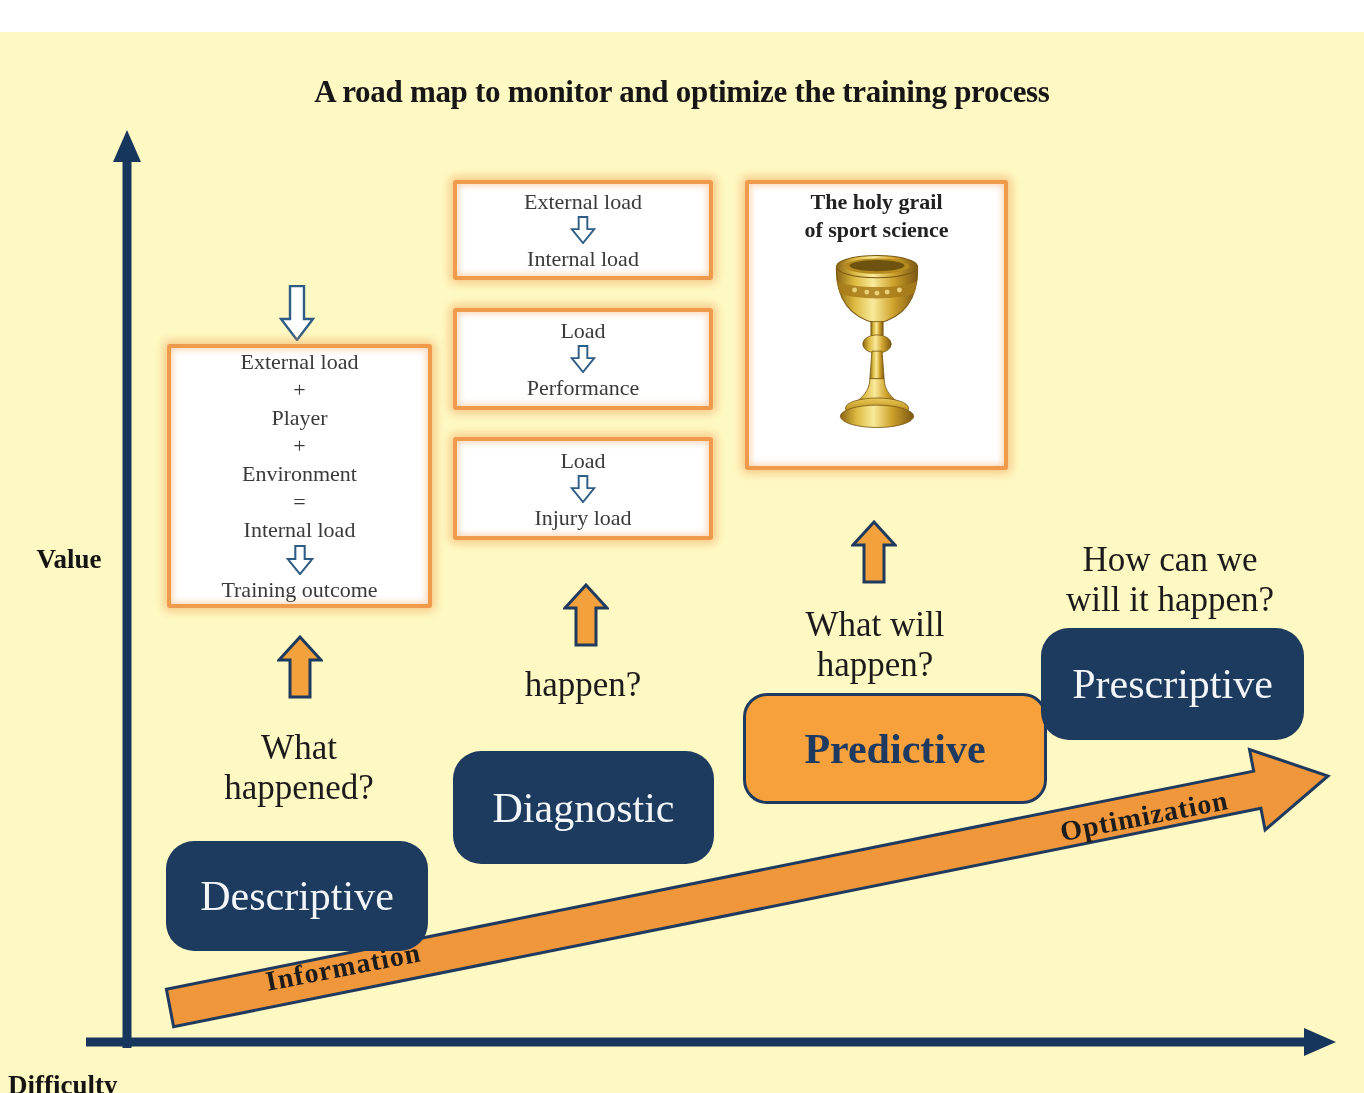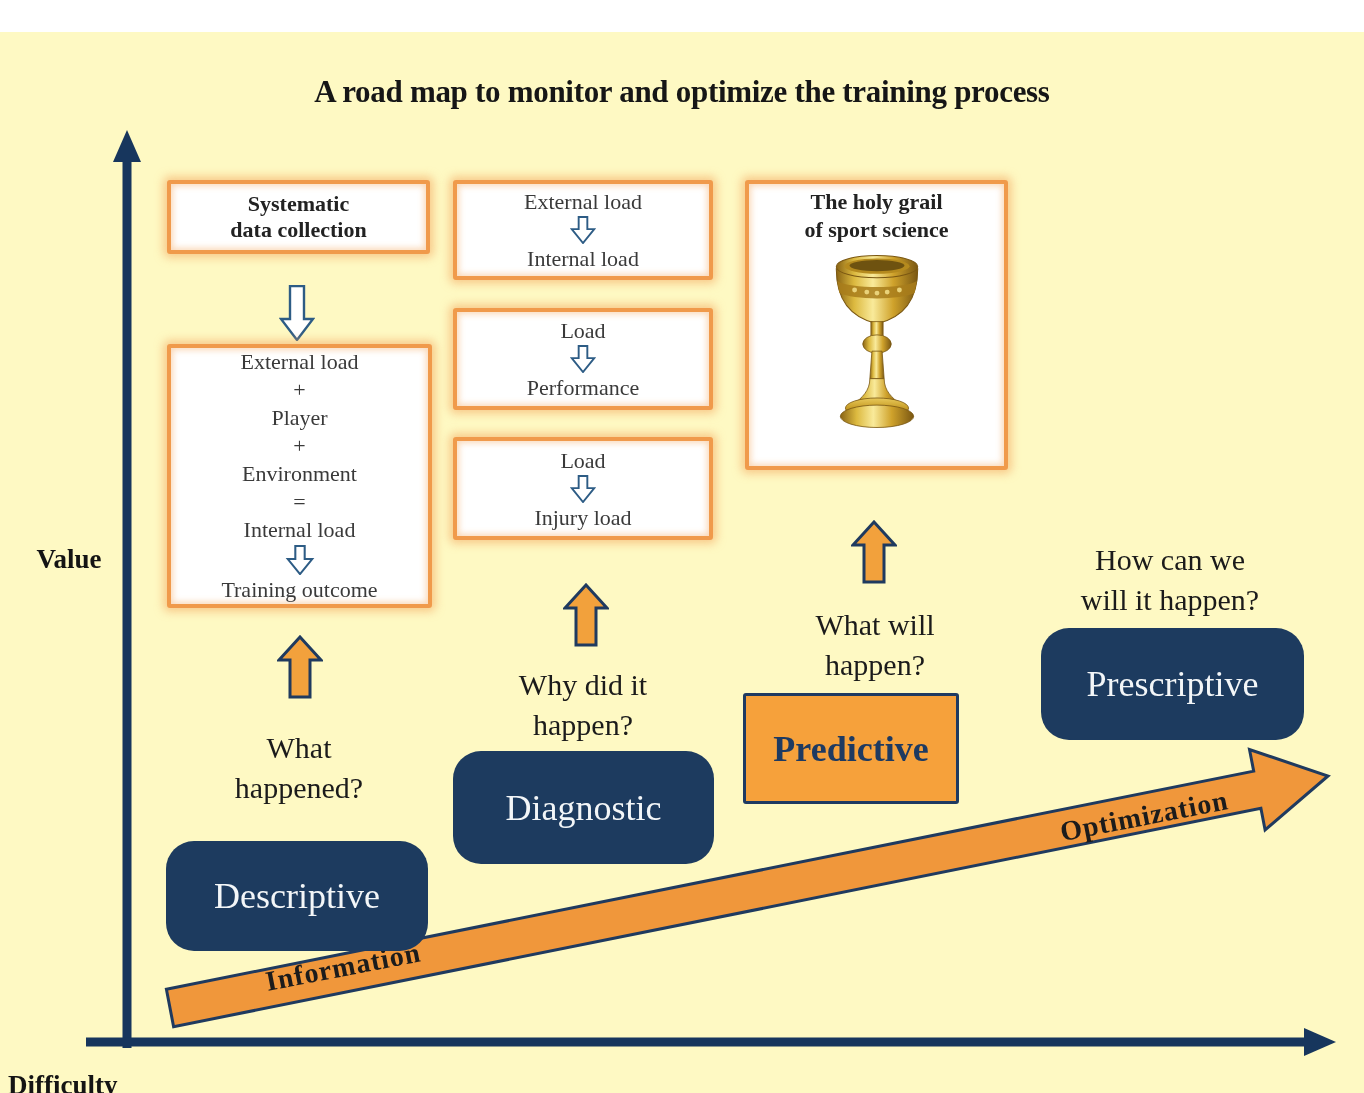--- a/index.html
+++ b/index.html
@@ -29,36 +29,36 @@
   .obox-extint{left:453px;top:148px;width:260px;height:100px;}
   .obox-loadperf{left:453px;top:276px;width:260px;height:102px;}
   .obox-loadinjury{left:453px;top:405px;width:260px;height:103px;}
   .obox-grail{left:745px;top:148px;width:263px;height:290px;justify-content:flex-start;padding-top:4px;}
   .grail-title{font-weight:700;color:#222;font-size:22px;line-height:28px;}
 
   .arrow-abs{position:absolute;}
   .dn-arrow{display:block;margin:1px auto;}
 
   .question{
-    position:absolute;text-align:center;font-size:30px;line-height:40px;color:#1b1b1b;
+    position:absolute;text-align:center;font-size:35px;line-height:40px;color:#1b1b1b;
   }
   .q1{left:167px;top:696px;width:264px;}
   .q2{left:453px;top:633px;width:260px;}
   .q3{left:745px;top:573px;width:260px;}
   .q4{left:1020px;top:508px;width:300px;}
 
   .stage{
     position:absolute;box-sizing:border-box;border-radius:28px;
-    display:flex;align-items:center;justify-content:center;font-size:36px;
+    display:flex;align-items:center;justify-content:center;font-size:42px;
   }
   .stage-navy{background:#1d3b5f;color:#f3f6f8;}
   .stage-descriptive{left:166px;top:809px;width:262px;height:110px;}
   .stage-diagnostic{left:453px;top:719px;width:261px;height:113px;}
   .stage-predictive{
-    left:743px;top:661px;width:216px;height:111px;border-radius:3px;
+    left:743px;top:661px;width:304px;height:111px;border-radius:24px;
     background:#f6a13b;border:3px solid #1e3a61;color:#1e3a61;font-weight:700;
   }
   .stage-prescriptive{left:1041px;top:596px;width:263px;height:112px;}
 
   .banner-text{font-weight:700;font-size:28px;fill:#1c1c1c;letter-spacing:1px;}
 </style>
 </head>
 <body>
 
 <div class="canvas">
@@ -74,24 +74,20 @@
     <polygon points="1336,1010 1304,996 1304,1024" fill="#17365d"></polygon>
 
     <polygon points="166.4,957.3 1253.7,739.1 1249.5,717.5 1328,744 1265.1,798 1260.9,776.3 173.6,994.7" fill="#f0973b" stroke="#1f3a5f" stroke-width="3" stroke-linejoin="miter"></polygon>
     <text class="banner-text" x="345" y="944" text-anchor="middle" transform="rotate(-11 345 944)">Information</text>
     <text class="banner-text" x="1146" y="793" text-anchor="middle" transform="rotate(-11 1146 793)">Optimization</text>
   </svg>
 
   <div class="axis-label value-label">Value</div>
   <div class="axis-label difficulty-label">Difficulty</div>
 
-  <div class="obox obox-systematic">
-    <div>Systematic</div>
-    <div>data collection</div>
-  </div>
 
   <svg class="arrow-abs" style="left:279px;top:253px;" width="36" height="56" viewBox="0 0 36 56">
     <path d="M11 1 H25 V34 H34 L18 55 L2 34 H11 Z" fill="#ffffff" stroke="#2d5c85" stroke-width="2.4" stroke-linejoin="miter"></path>
   </svg>
 
   <div class="obox obox-loadmodel">
     <div>External load</div>
     <div>+</div>
     <div>Player</div>
     <div>+</div>
@@ -183,21 +179,20 @@
   </svg>
   <svg class="arrow-abs" style="left:851px;top:488px;" width="46" height="64" viewBox="0 0 46 64">
     <path d="M23 2 L44 25 H33 V62 H13 V25 H2 Z" fill="#f2a13c" stroke="#1f3a5f" stroke-width="3" stroke-linejoin="miter"></path>
   </svg>
 
   <div class="question q1">
     <div>What</div>
     <div>happened?</div>
   </div>
   <div class="question q2">
-    <div>Why did it</div>
     <div>happen?</div>
   </div>
   <div class="question q3">
     <div>What will</div>
     <div>happen?</div>
   </div>
   <div class="question q4">
     <div>How can we</div>
     <div>will it happen?</div>
   </div>

